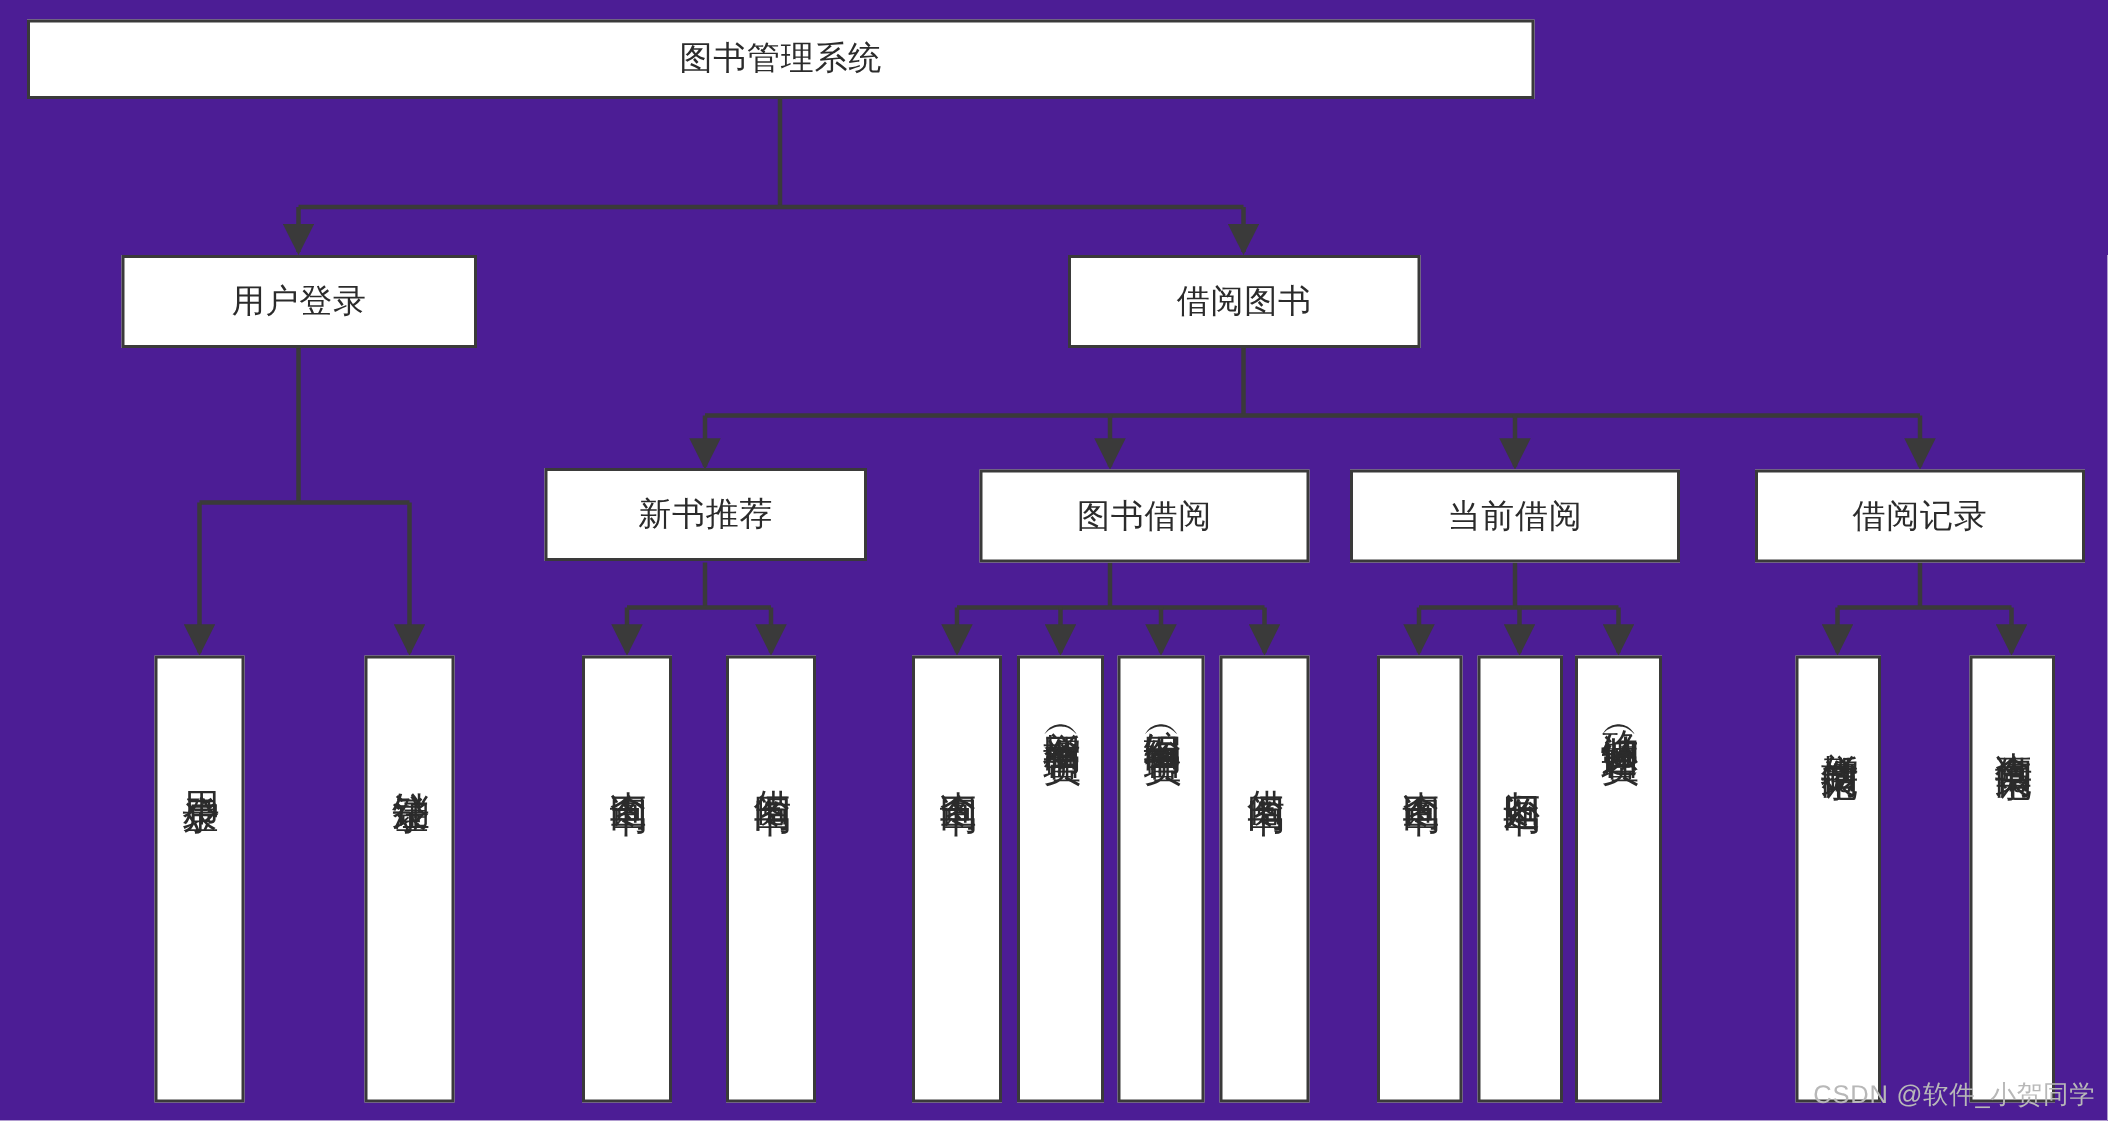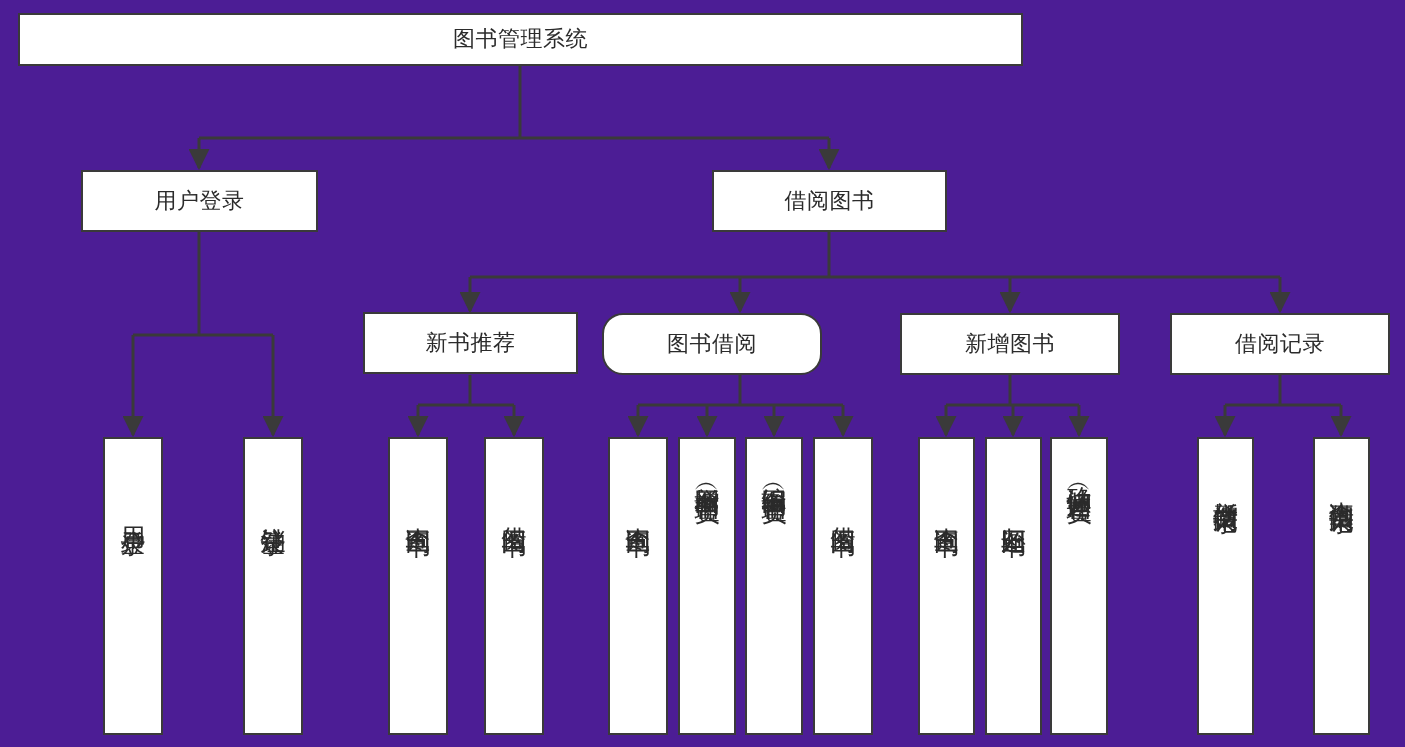--- a/index.html
+++ b/index.html
@@ -136,25 +136,25 @@
         <span class="label">用户登录</span>
       </div>
       <div class="node horiz" style="left: 712px; top: 170px; width: 235px; height: 62px;">
         <span class="label">借阅图书</span>
       </div>
     </div>
   <div id="nodes-l2">
       <div class="node horiz" style="left: 363px; top: 312px; width: 215px; height: 62px;">
         <span class="label">新书推荐</span>
       </div>
-      <div class="node horiz" style="left: 602px; top: 313px; width: 220px; height: 62px; border-radius: 21px;">
+      <div class="node horiz" style="left: 653px; top: 313px; width: 220px; height: 62px;">
         <span class="label">图书借阅</span>
       </div>
       <div class="node horiz" style="left: 900px; top: 313px; width: 220px; height: 62px;">
-        <span class="label">新增图书</span>
+        <span class="label">当前借阅</span>
       </div>
       <div class="node horiz" style="left: 1170px; top: 313px; width: 220px; height: 62px; align-items: center;">
         <span class="label">借阅记录</span>
       </div>
     </div>
   <div id="nodes-leaf">
       <div class="node vert mid" style="left: 103px; top: 437px; width: 60px; height: 298px;">
         <span class="label">用户登录</span>
       </div>
       <div class="node vert mid" style="left: 243px; top: 437px; width: 60px; height: 298px;">
@@ -188,13 +188,14 @@
         <span class="label">确认归还（管理员）</span>
       </div>
       <div class="node vert midrec" style="left: 1197px; top: 437px; width: 57px; height: 298px;">
         <span class="label">新增借阅记录</span>
       </div>
       <div class="node vert midrec" style="left: 1313px; top: 437px; width: 57px; height: 298px;">
         <span class="label">查询借阅记录</span>
       </div>
     </div>
 
+  <div id="watermark">CSDN @软件_小贺同学</div>
 </div>
 
 </body></html>

